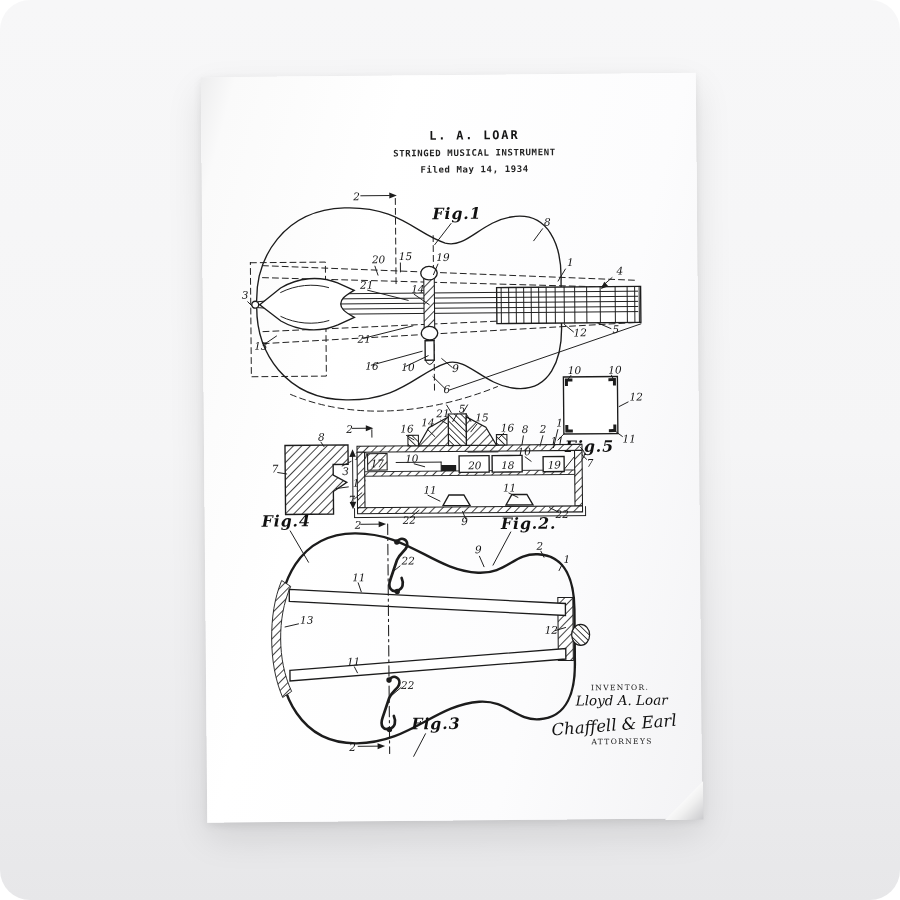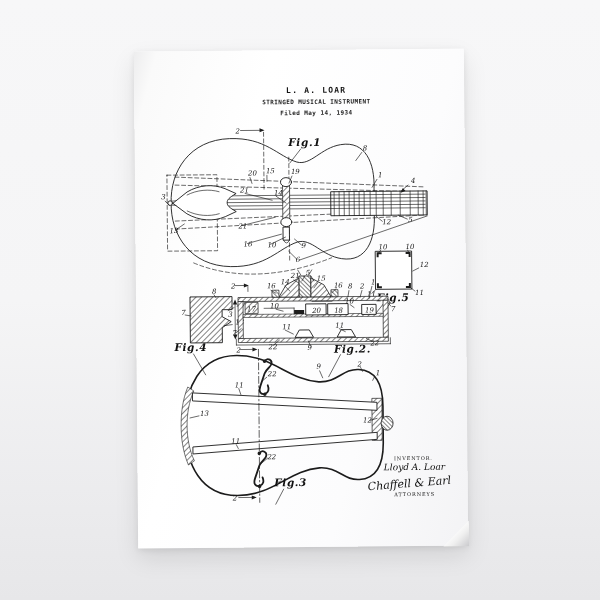--- a/index.html
+++ b/index.html
@@ -1,19 +1,20 @@
 <!DOCTYPE html>
 <html><head>
 <meta charset="utf-8">
 <style>
   html,body{margin:0;padding:0;}
   .stage{
     position:relative;width:600px;height:600px;overflow:hidden;
     background:linear-gradient(180deg,#f7f7f8 0%,#f5f5f6 50%,#ebebed 85%,#e7e7e9 100%);
     font-family:"DejaVu Serif",serif;
+    border-radius:20px;
   }
   .poster{
     position:absolute;left:136px;top:50px;width:330px;height:497px;
     transform:rotate(-0.5deg);
     background:linear-gradient(105deg,#ededee 0%,#fafafa 5%,#ffffff 30%,#fcfcfd 70%,#f3f3f5 100%);
     box-shadow:0 10px 24px rgba(0,0,0,.10),0 2px 6px rgba(0,0,0,.08);
   }
   .curl{
     position:absolute;right:-1px;bottom:-1px;width:26px;height:26px;
     background:linear-gradient(315deg,#c9c9cc 0%,#efefef 35%,#ffffff 60%,#ffffff 100%);

